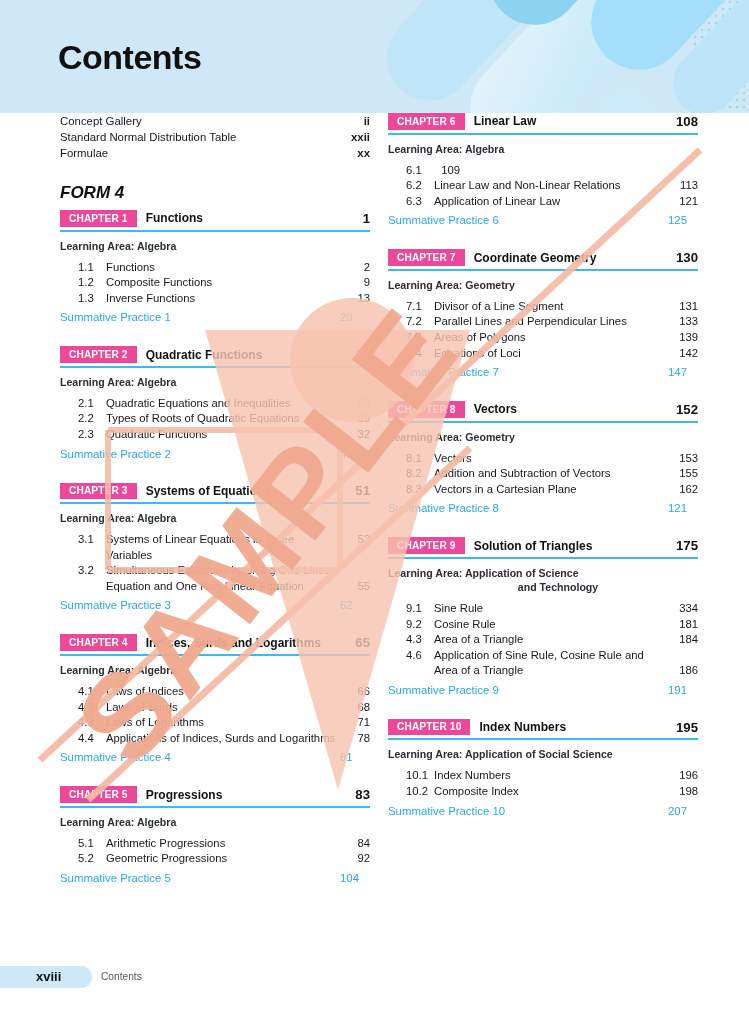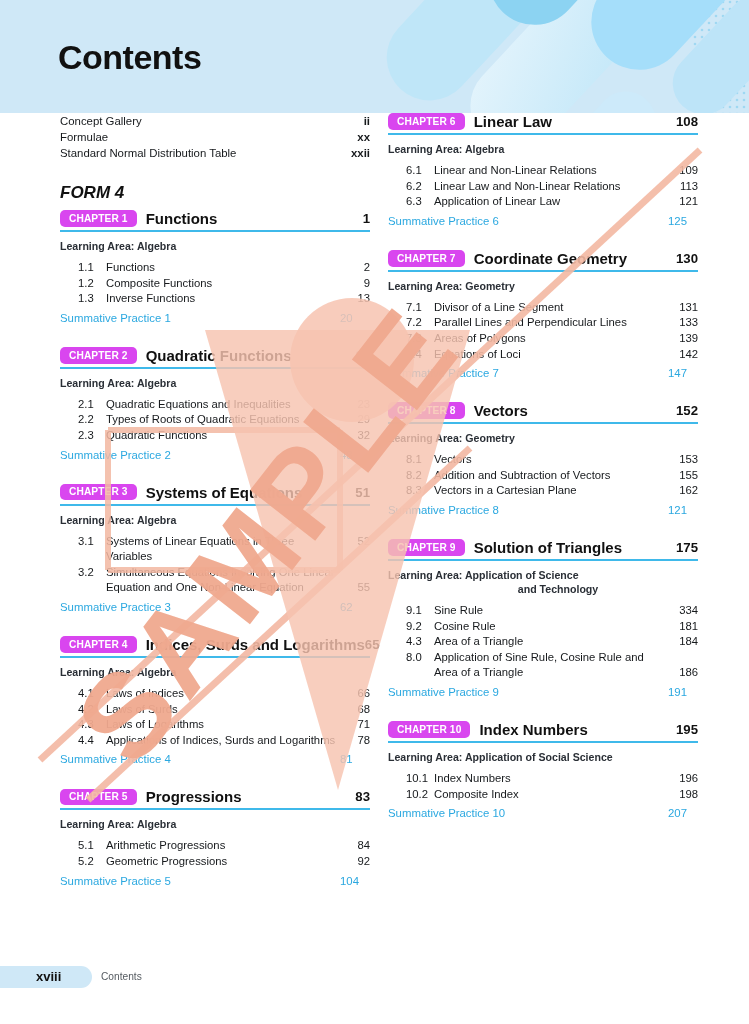--- a/index.html
+++ b/index.html
@@ -35,27 +35,27 @@
 
   .form-label { font-size:17px; font-weight:bold; color:#111; margin-top:22px; margin-bottom:7px;font-style:italic; }
 
   
   .chapter { margin-bottom:21px; }
   .chapter-head {
     position:relative; display:flex; align-items:center;
     padding-bottom:3px; border-bottom:2px solid #3fb9ea;
   }
   .badge {
-    background:#d946ef; color:#fff; font-weight:bold;
+    background:#ec4899; color:#fff; font-weight:bold;
     font-size:10.2px; letter-spacing:.1px;
-    padding:2.5px 9px 3px 9px; border-radius:5px;
+    padding:2.5px 9px 3px 9px; border-radius:0;
     white-space:nowrap; line-height:11px;
   }
   .chapter-title {
-    font-size:15px; font-weight:bold; color:#111;
+    font-size:12px; font-weight:bold; color:#111;
     margin-left:9px; flex:1; white-space:nowrap;
   }
   .chapter-page { font-size:13.2px; font-weight:bold; color:#111; }
 
   .learning-area {
     font-size:10.6px; font-weight:bold; color:#2a2f36;
     margin-top:7px; margin-bottom:7px; line-height:14px;
   }
   .learning-area .cont { display:block; text-align:center; padding-left:30px; }
 
@@ -133,26 +133,26 @@
 
   <div class="columns">
 
     <div class="col col-left">
       <div>
         <div class="front-row">
           <span class="t">Concept Gallery</span>
           <span class="p">ii</span>
         </div>
         <div class="front-row">
+          <span class="t">Standard Normal Distribution Table</span>
+          <span class="p">xxii</span>
+        </div>
+        <div class="front-row">
           <span class="t">Formulae</span>
           <span class="p">xx</span>
-        </div>
-        <div class="front-row">
-          <span class="t">Standard Normal Distribution Table</span>
-          <span class="p">xxii</span>
         </div>
       </div>
 
       <div class="form-label">FORM 4</div>
 
       <div id="left-chapters">
           <div class="chapter">
       <div class="chapter-head">
         <span class="badge">CHAPTER 1</span>
         <span class="chapter-title">Functions</span>
@@ -304,21 +304,20 @@
           <div class="chapter">
       <div class="chapter-head">
         <span class="badge">CHAPTER 6</span>
         <span class="chapter-title">Linear Law</span>
         <span class="chapter-page">108</span>
       </div>
       <div class="learning-area"><span>Learning Area: Algebra</span></div>
       <div class="sections">
               <div class="section-row">
           <span class="num">6.1</span>
-          <span class="ttl">Linear and Non-Linear Relations</span>
           <span class="pg">109</span>
         </div>
               <div class="section-row">
           <span class="num">6.2</span>
           <span class="ttl">Linear Law and Non-Linear Relations</span>
           <span class="pg">113</span>
         </div>
               <div class="section-row">
           <span class="num">6.3</span>
           <span class="ttl">Application of Linear Law</span>
@@ -411,21 +410,21 @@
           <span class="num">9.2</span>
           <span class="ttl">Cosine Rule</span>
           <span class="pg">181</span>
         </div>
               <div class="section-row">
           <span class="num">4.3</span>
           <span class="ttl">Area of a Triangle</span>
           <span class="pg">184</span>
         </div>
               <div class="section-row wrap">
-            <span class="num">8.0</span>
+            <span class="num">4.6</span>
             <span class="ttl">Application of Sine Rule, Cosine Rule and</span>
             <span class="pg"></span>
           </div>
           <div class="section-cont">
             <span class="ttl">Area of a Triangle</span>
             <span class="pg">186</span>
           </div>
             </div>
       <div class="summative">
         <span class="t">Summative Practice 9</span>

